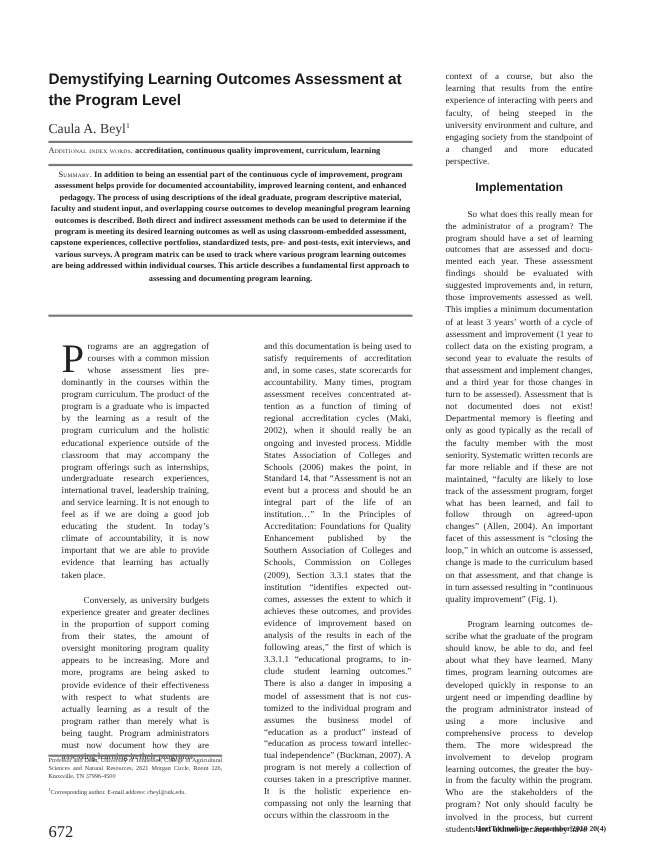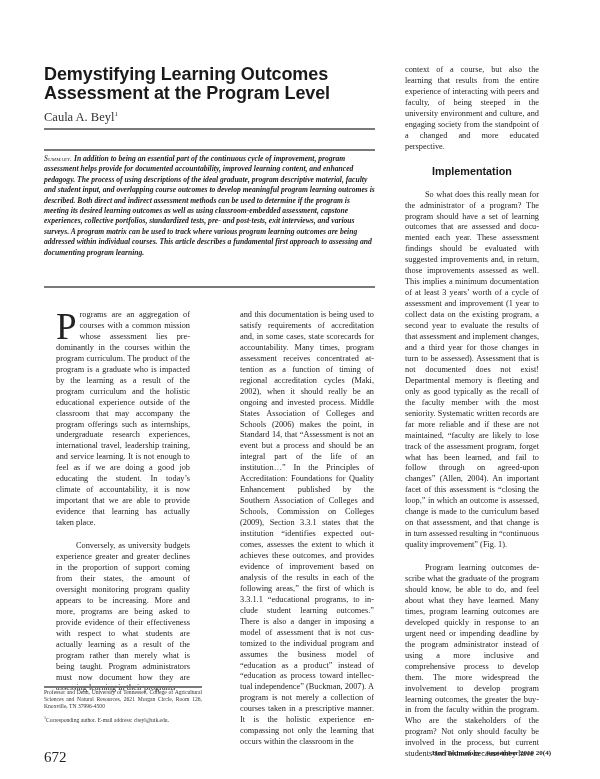--- a/index.html
+++ b/index.html
@@ -1,30 +1,30 @@
 <!DOCTYPE html>
 <html><head>
   <meta charset="utf-8">
   <style>
     html, body { margin: 0; padding: 0; background: #ffffff; }
     body { width: 600px; height: 779px; position: relative; overflow: hidden; color: #1a1a1a; font-family: "Liberation Serif", "DejaVu Serif", serif; }
     .page { position: absolute; left: 0; top: 0; width: 600px; height: 779px; }
 
-    .title { position: absolute; left: 44px; top: 53px; width: 340px; font-family: "Liberation Sans", "DejaVu Sans", sans-serif; font-weight: bold; font-size: 18px; line-height: 19px; color: #1a1a1a; letter-spacing: -0.1px; }
+    .title { position: absolute; left: 44px; top: 53px; width: 340px; font-family: "Liberation Sans", "DejaVu Sans", sans-serif; font-weight: bold; font-size: 14px; line-height: 19px; color: #1a1a1a; letter-spacing: -0.1px; }
     .author { position: absolute; left: 44px; top: 107px; font-size: 12.5px; line-height: 14px; color: #333; }
     .author sup { font-size: 7px; }
 
     .rule { position: absolute; left: 44px; width: 331px; height: 2px; background: #7a7a7a; }
     .rule.r1 { top: 128px; }
     .rule.r2 { top: 149px; }
     .rule.r3 { top: 286px; }
 
     .keywords { position: absolute; left: 44px; top: 133px; width: 331px; font-size: 7.6px; line-height: 8.6px; font-weight: bold; color: #222; }
     .sc { font-variant: small-caps; font-weight: normal; letter-spacing: 0.2px; }
-    .summary { position: absolute; left: 44px; top: 154px; width: 331px; font-size: 7.6px; line-height: 10.4px; font-weight: bold; color: #222; text-align: left; font-style: italic; }
+    .summary { position: absolute; left: 44px; top: 154px; width: 331px; font-size: 7.6px; line-height: 10.4px; font-weight: bold; color: #222; text-align: center; }
 
     .col { position: absolute; font-size: 8.3px; line-height: 10.95px; color: #222; text-align: justify; hyphens: manual; }
     .col p { margin: 12px; }
     .col p.indent { text-indent: 20px; }
     .col-1 { left: 44px; top: 298px; width: 158px; }
     .col-2 { left: 228px; top: 298px; width: 158px; }
     .col-3 { left: 393px; top: 53px; width: 158px; }
 
     .dropcap { float: left; font-size: 37px; line-height: 30px; margin: 2px 3px 0 0; font-family: "Liberation Serif", "DejaVu Serif", serif; }
 
@@ -44,20 +44,24 @@
 <div class="page">
 
   <h1 class="title">Demystifying Learning Outcomes Assessment at the Program Level</h1>
 
   <div class="author">
     <span>Caula A. Beyl</span><sup>1</sup>
   </div>
 
   <div class="rule r1"></div>
 
+  <div class="keywords">
+    <span class="sc">Additional index words.</span>
+    <span>accreditation, continuous quality improvement, curriculum, learning</span>
+  </div>
 
   <div class="rule r2"></div>
 
   <div class="summary">
     <span class="sc">Summary.</span>
     <span>In addition to being an essential part of the continuous cycle of improvement, program assessment helps provide for documented accountability, improved learning content, and enhanced pedagogy. The process of using descriptions of the ideal graduate, program descriptive material, faculty and student input, and overlapping course outcomes to develop meaningful program learning outcomes is described. Both direct and indirect assessment methods can be used to determine if the program is meeting its desired learning outcomes as well as using classroom-embedded assessment, capstone experiences, collective portfolios, standardized tests, pre- and post-tests, exit interviews, and various surveys. A program matrix can be used to track where various program learning outcomes are being addressed within individual courses. This article describes a fundamental first approach to assessing and documenting program learning.</span>
   </div>
 
   <div class="rule r3"></div>
 

